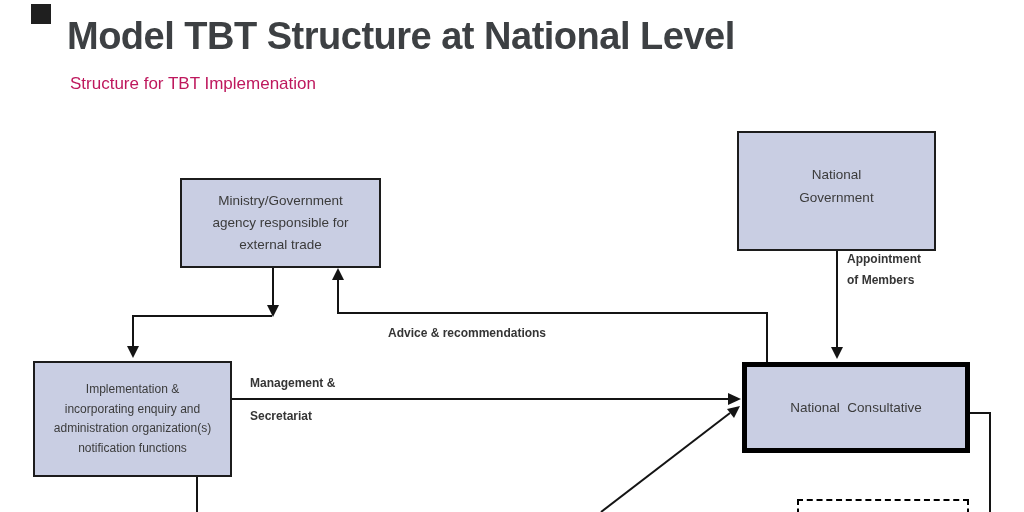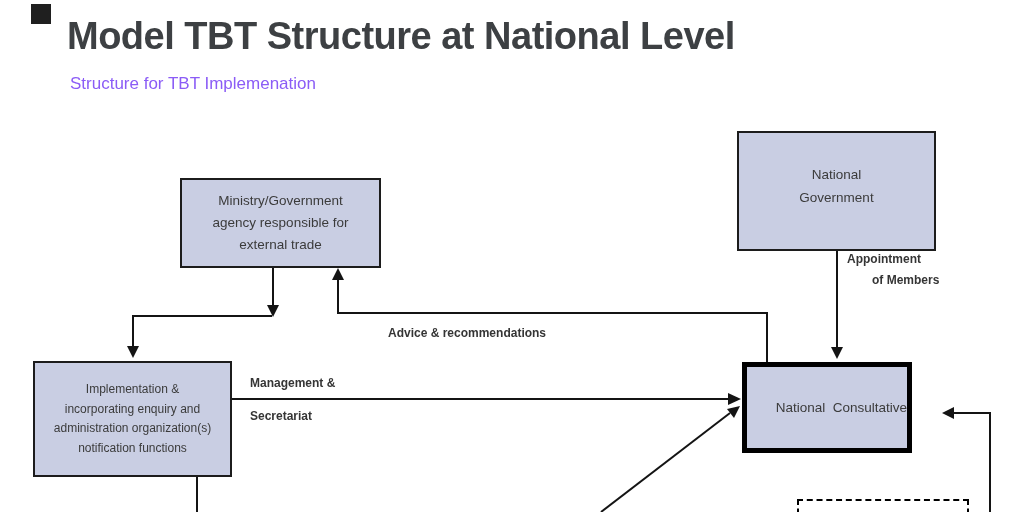--- a/index.html
+++ b/index.html
@@ -7,43 +7,43 @@
     position:relative;width:1024px;height:512px;overflow:hidden;
     background:#ffffff;font-family:"Liberation Sans","DejaVu Sans",sans-serif;
   }
   .deco-square{position:absolute;left:31px;top:4px;width:20px;height:20px;background:#1f1f1f;}
   .title{
     position:absolute;left:67px;top:15px;font-size:38px;font-weight:700;
     color:#3d4043;letter-spacing:-0.5px;white-space:pre;
   }
   .subtitle{
     position:absolute;left:70px;top:74px;font-size:17px;font-weight:400;
-    color:#8b5cf6;white-space:pre;
+    color:#be185d;white-space:pre;
   }
   .box{
     position:absolute;background:#c9cee3;border:2px solid #1c1c1c;
     box-sizing:border-box;display:flex;align-items:center;justify-content:center;
     text-align:center;color:#3b3b3b;
   }
   .box .lines{width:100%;}
   .box .box-line{white-space:pre;}
   #box-ministry{left:180px;top:178px;width:201px;height:90px;font-size:13.5px;line-height:22px;font-weight:500;}
   #box-government{left:737px;top:131px;width:199px;height:120px;font-size:13.5px;line-height:23px;font-weight:500;padding-bottom:10px;}
   #box-implementation{left:33px;top:361px;width:199px;height:116px;font-size:12px;line-height:19.5px;font-weight:500;}
-  #box-committee{left:742px;top:362px;width:170px;height:91px;border:5px solid #000000;font-size:13.5px;line-height:22px;font-weight:500;text-align:right;}
+  #box-committee{left:742px;top:362px;width:228px;height:91px;border:5px solid #000000;font-size:13.5px;line-height:22px;font-weight:500;}
   .dashed-box{
     position:absolute;left:797px;top:499px;width:172px;height:44px;
     background:#ffffff;border:2px dashed #000000;box-sizing:border-box;
   }
   .edge-label{
     position:absolute;font-size:12px;font-weight:600;color:#353535;white-space:pre;
   }
   #lbl-advice{left:388px;top:286px;margin-top:40px;}
   #lbl-appointment-1{left:847px;top:252px;}
-  #lbl-appointment-2{left:847px;top:273px;margin-left:25px;}
+  #lbl-appointment-2{left:847px;top:273px;}
   #lbl-management-1{left:250px;top:376px;}
   #lbl-secretariat{left:250px;top:409px;}
   svg.connectors{position:absolute;left:0;top:0;}
   svg.connectors path{stroke:#141414;stroke-width:2;fill:none;}
   svg.connectors polygon{fill:#141414;stroke:none;}
 </style>
 </head>
 <body>
 
 <div id="stage">

